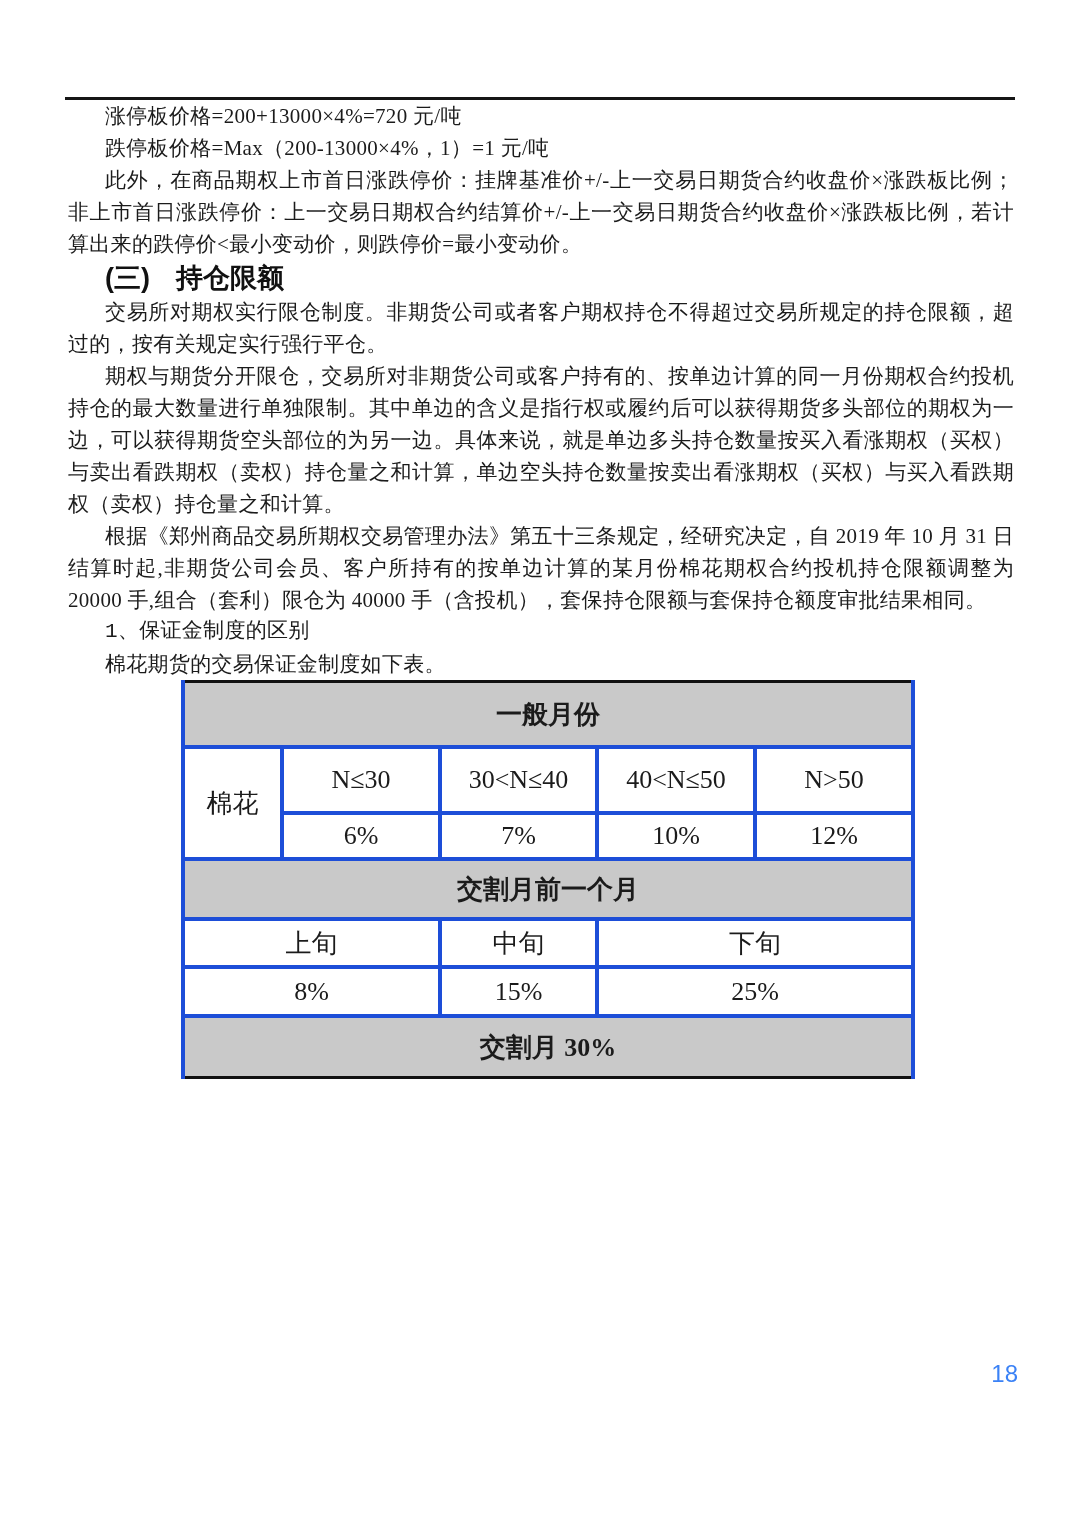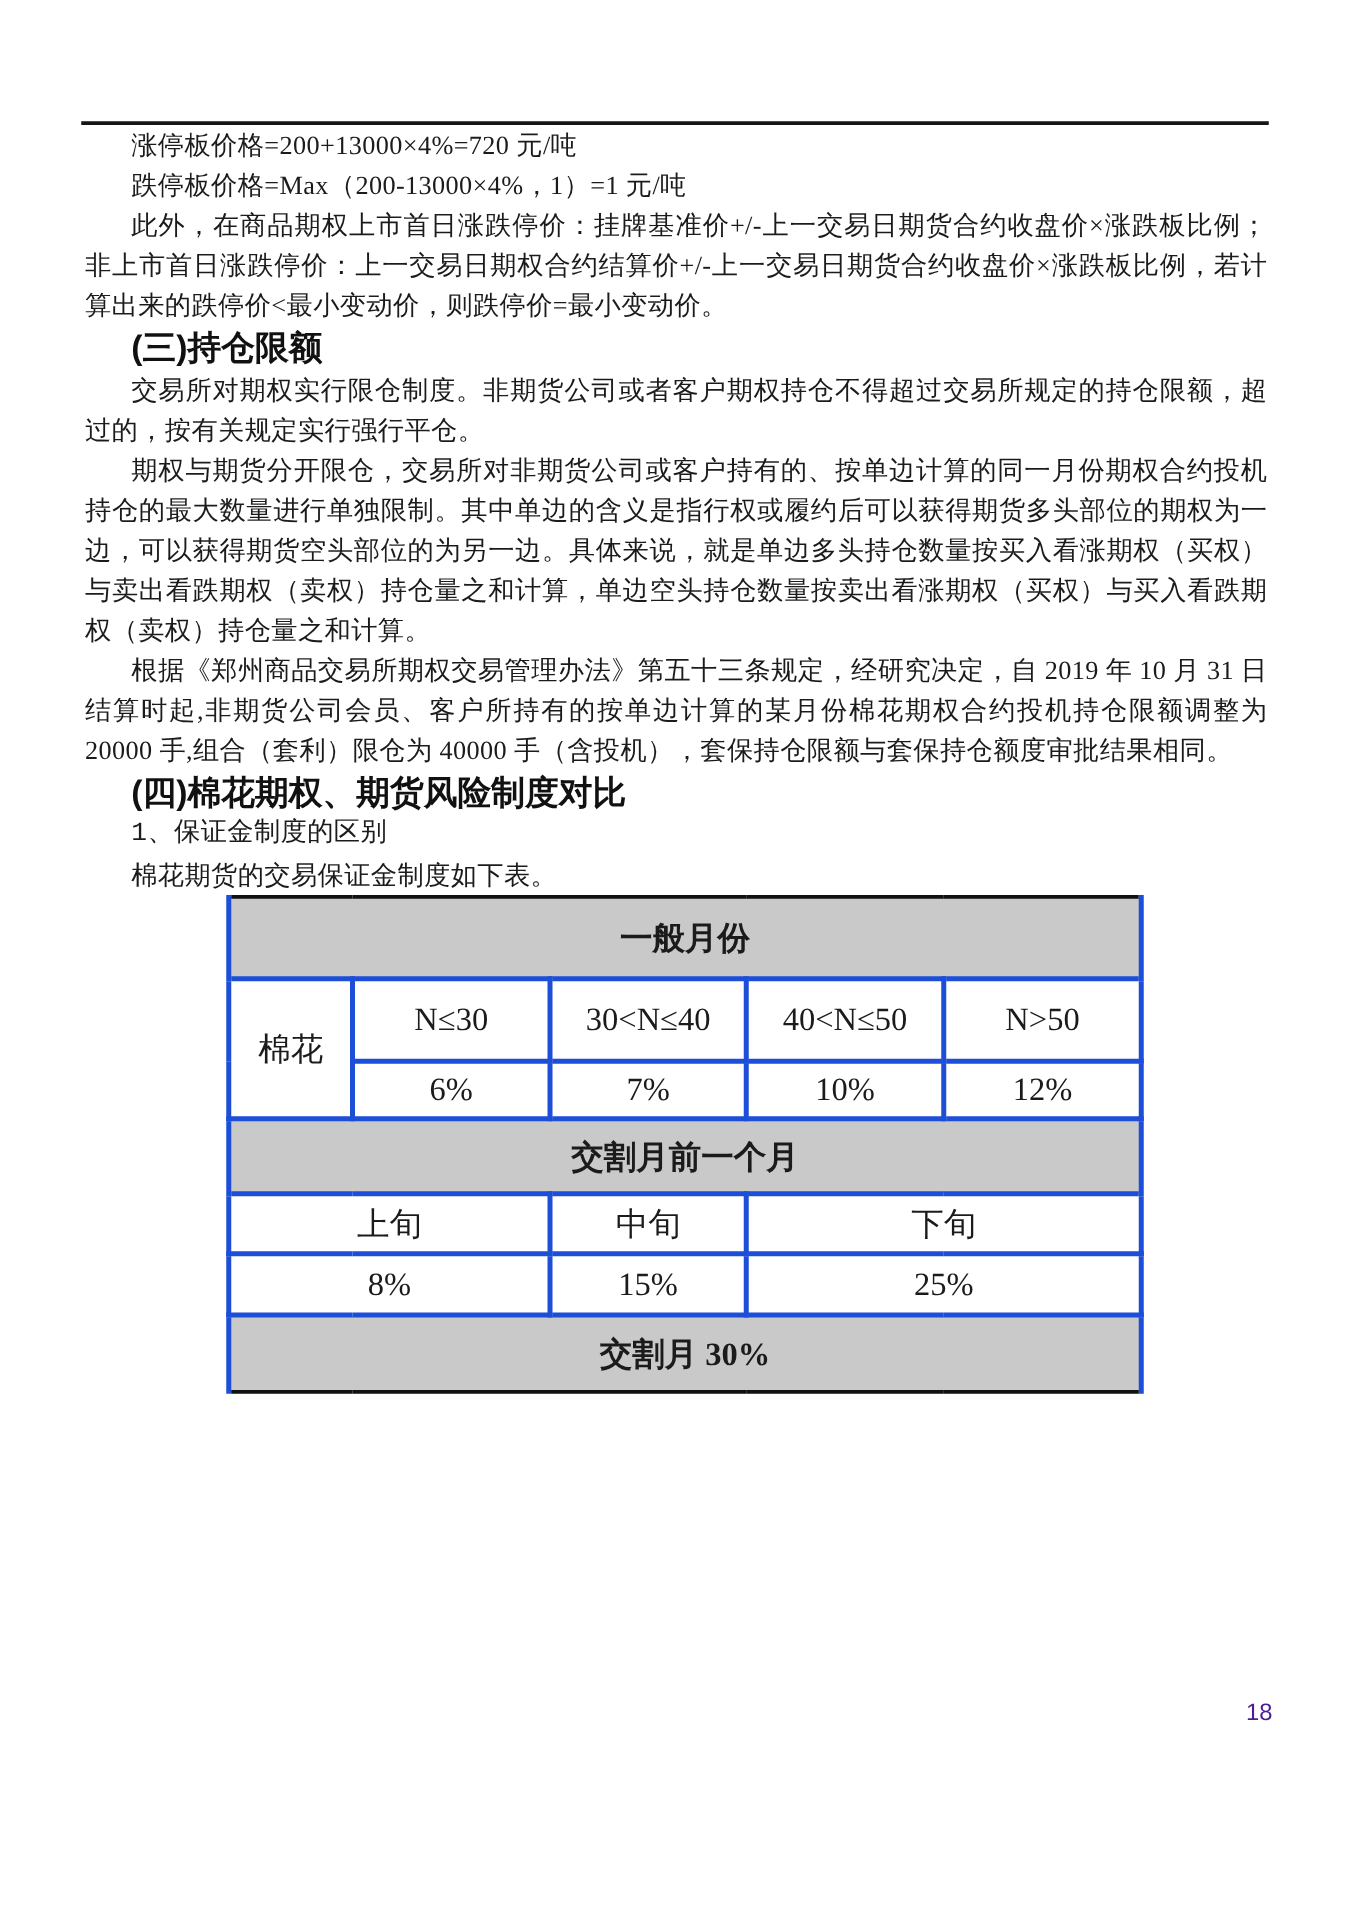--- a/index.html
+++ b/index.html
@@ -40,21 +40,21 @@
   }
   h2.section {
     margin: 0;
     font-family: "Liberation Sans", "DejaVu Sans", sans-serif;
     font-weight: 700;
     font-size: 27px;
     line-height: 36px;
     color: #111111;
     padding-left: 37px;
   }
-  h2.section .section-title { }
+  h2.section .section-title { margin-left: 26px; }
 
   [data-name="paragraph-example9"]              { margin-top: 15px; }
   [data-name="formula-limit-up"]                { margin-top: 22px; }
   [data-name="formula-limit-down"]              { margin-top: 11px; }
   [data-name="paragraph-first-day-limits"]      { margin-top: 11px; }
   [data-name="section-heading-3"]               { margin-top: 12px; }
   [data-name="paragraph-position-limit-overview"]{ margin-top: 22px; }
   [data-name="paragraph-unilateral-limit"]      { margin-top: 13px; }
   [data-name="paragraph-limit-adjustment"]      { margin-top: 7px; }
   [data-name="section-heading-4"]               { margin-top: 50px; }
@@ -91,22 +91,22 @@
   tr.row-band2 td   { height: 56px; }
   tr.row-periods td { height: 44px; }
   tr.row-rates2 td  { height: 45px; }
   tr.row-band3 td   { height: 58px; }
 
   .page-number {
     position: absolute;
     top: 1360px;
     right: 62px;
     font-family: "Liberation Sans", "DejaVu Sans", sans-serif;
-    font-size: 19px;
-    color: #4c1d95;
+    font-size: 24px;
+    color: #3b82f6;
   }
 </style>
 </head>
 <body>
 
 <div class="page" data-name="document-page">
 
   <div class="header-rule" data-name="header-rule"></div>
 
   <div class="content" data-name="page-content">
@@ -121,23 +121,20 @@
     <h2 class="section" data-name="section-heading-3">
       <span data-name="section-number">(三)</span><span class="section-title" data-name="section-title">持仓限额</span>
     </h2>
 
     <p class="body" data-name="paragraph-position-limit-overview">交易所对期权实行限仓制度。非期货公司或者客户期权持仓不得超过交易所规定的持仓限额，超过的，按有关规定实行强行平仓。</p>
 
     <p class="body" data-name="paragraph-unilateral-limit">期权与期货分开限仓，交易所对非期货公司或客户持有的、按单边计算的同一月份期权合约投机持仓的最大数量进行单独限制。其中单边的含义是指行权或履约后可以获得期货多头部位的期权为一边，可以获得期货空头部位的为另一边。具体来说，就是单边多头持仓数量按买入看涨期权（买权）与卖出看跌期权（卖权）持仓量之和计算，单边空头持仓数量按卖出看涨期权（买权）与买入看跌期权（卖权）持仓量之和计算。</p>
 
     <p class="body" data-name="paragraph-limit-adjustment">根据《郑州商品交易所期权交易管理办法》第五十三条规定，经研究决定，自 2019 年 10 月 31 日结算时起,非期货公司会员、客户所持有的按单边计算的某月份棉花期权合约投机持仓限额调整为 20000 手,组合（套利）限仓为 40000 手（含投机），套保持仓限额与套保持仓额度审批结果相同。</p>
 
-    <h2 class="section" data-name="section-heading-4">
-      <span data-name="section-number">(四)</span><span class="section-title" data-name="section-title">棉花期权、期货风险制度对比</span>
-    </h2>
 
     <p class="body" data-name="subsection-heading">1、保证金制度的区别</p>
 
     <p class="body" data-name="paragraph-table-intro">棉花期货的交易保证金制度如下表。</p>
 
     <table class="margin-table" data-name="margin-table">
       <colgroup>
         <col style="width:99px">
         <col style="width:158px">
         <col style="width:157px">

